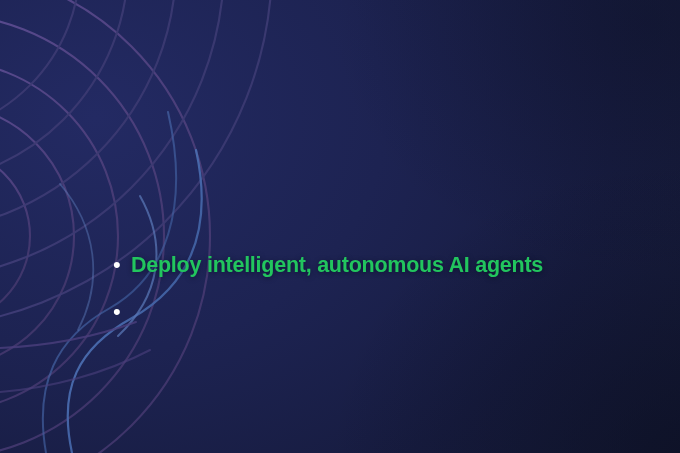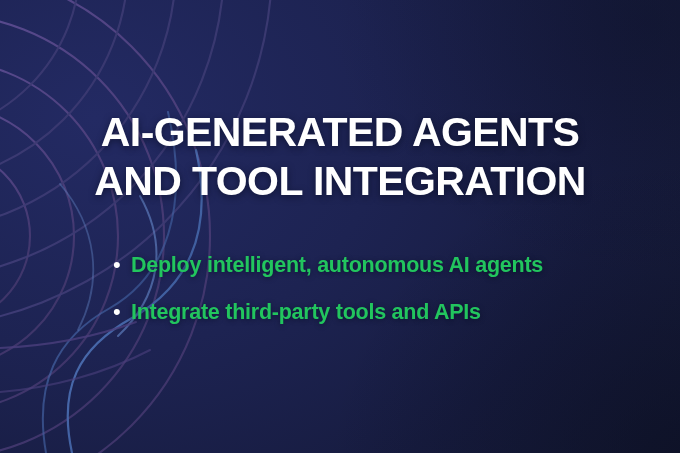--- a/index.html
+++ b/index.html
@@ -147,30 +147,25 @@
 
         <path d="M 0 348 C 44 346 92 338 136 322" stroke="#4b3f7d" stroke-width="2.0" opacity="0.8"></path>
         <path d="M 0 392 C 50 388 104 374 150 350" stroke="#4b3f7d" stroke-width="2.0" opacity="0.62"></path>
 
       </g>
     </svg>
   </div>
 
   <div id="content">
 
-    <div class="title-block">
-      <span class="title-line">AI-GENERATED AGENTS</span>
-      <span class="title-line">AND TOOL INTEGRATION</span>
-    </div>
 
     <ul class="bullets">
       <li class="bullet-item">
         <span class="bullet-dot">•</span>
         <span class="bullet-text">Deploy intelligent, autonomous AI agents</span>
       </li>
       <li class="bullet-item">
         <span class="bullet-dot">•</span>
-        <span class="bullet-text">Integrate third-party tools and APIs</span>
       </li>
     </ul>
 
   </div>
 </div>
 
 </body></html>

